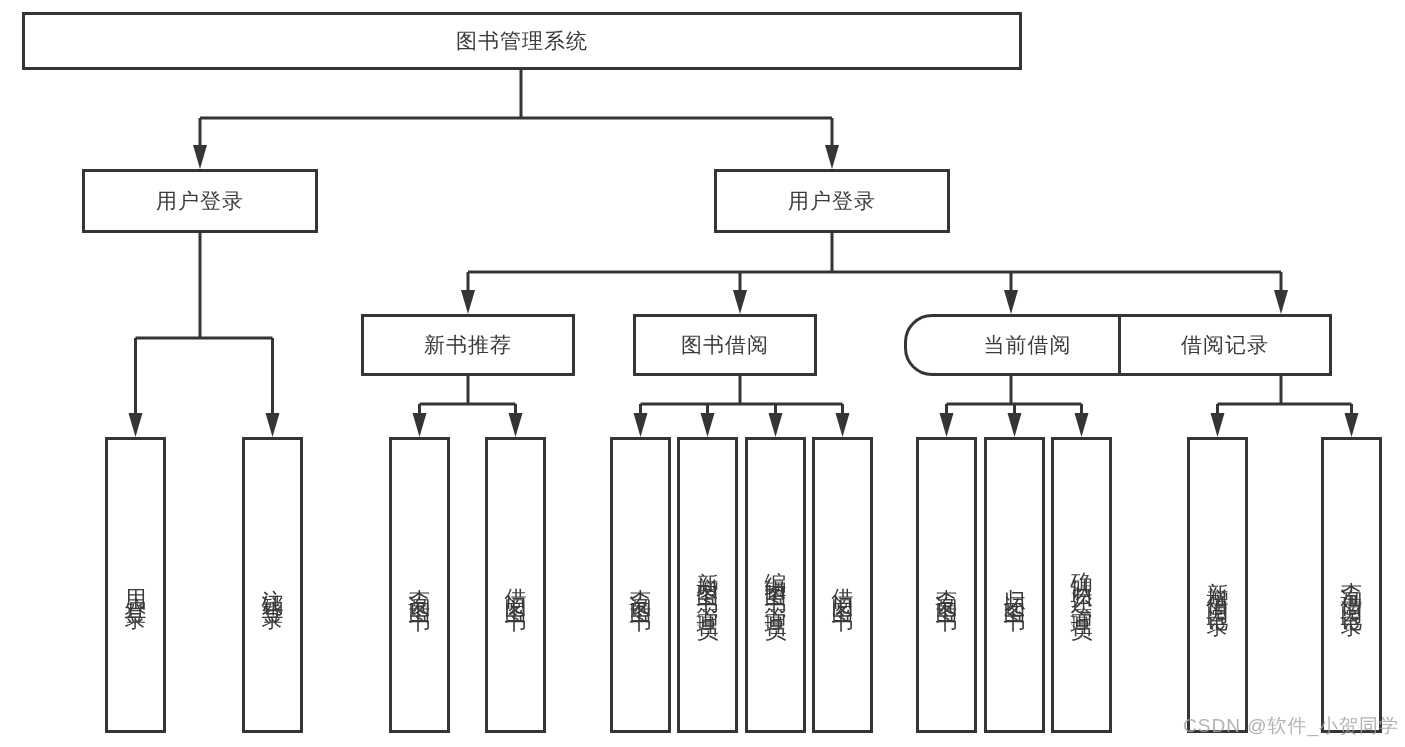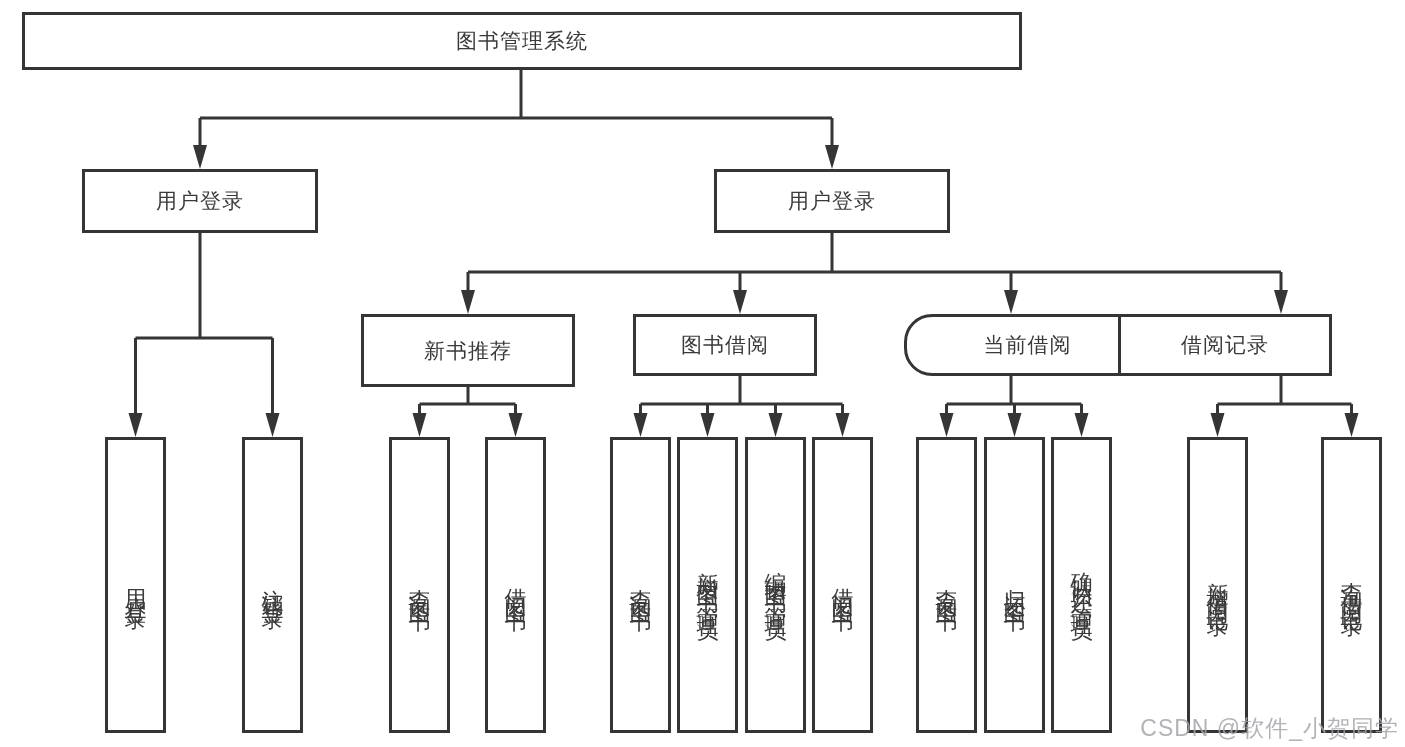--- a/index.html
+++ b/index.html
@@ -44,21 +44,21 @@
     writing-mode: vertical-rl;
     text-orientation: mixed;
     font-size: 22px;
     letter-spacing: 7px;
     line-height: 1;
   }
   .watermark {
     position: absolute;
     right: 6px;
     top: 713px;
-    font-size: 23px;
+    font-size: 19px;
     color: rgba(165, 165, 170, 0.85);
     letter-spacing: 1px;
     white-space: nowrap;
   }
 </style>
 </head>
 <body>
 
 <div class="stage">
 
@@ -103,21 +103,21 @@
       <polygon points="1210.5,413 1224.5,413 1217.5,437"></polygon>
       <polygon points="1344.5,413 1358.5,413 1351.5,437"></polygon>
     </g>
   </svg>
 
   <div class="node h" style="left:22px; top:12px; width:1000px; height:58px;">图书管理系统</div>
 
   <div class="node h" style="left:82px; top:169px; width:236px; height:64px;">用户登录</div>
   <div class="node h" style="left:714px; top:169px; width:236px; height:64px;">用户登录</div>
 
-  <div class="node h" style="left:361px; top:314px; width:214px; height:73px;">新书推荐</div>
+  <div class="node h" style="left:361px; top:314px; width:214px; height:62px;">新书推荐</div>
   <div class="node h" style="left:633px; top:314px; width:184px; height:62px;">图书借阅</div>
   <div class="node h" style="left:904px; top:314px; width:247px; height:62px;border-radius:28px;">当前借阅</div>
   <div class="node h" style="left:1118px; top:314px; width:214px; height:62px;">借阅记录</div>
 
   <div class="node v" style="left:105px; top:437px; width:61px; height:296px;">用户登录</div>
   <div class="node v" style="left:242px; top:437px; width:61px; height:296px;">注销登录</div>
 
   <div class="node v" style="left:389px; top:437px; width:61px; height:296px;">查询图书</div>
   <div class="node v" style="left:485px; top:437px; width:61px; height:296px;">借阅图书</div>
 

